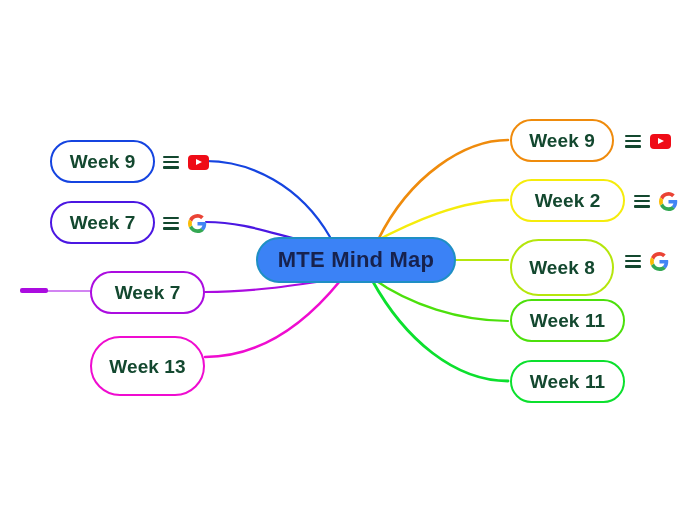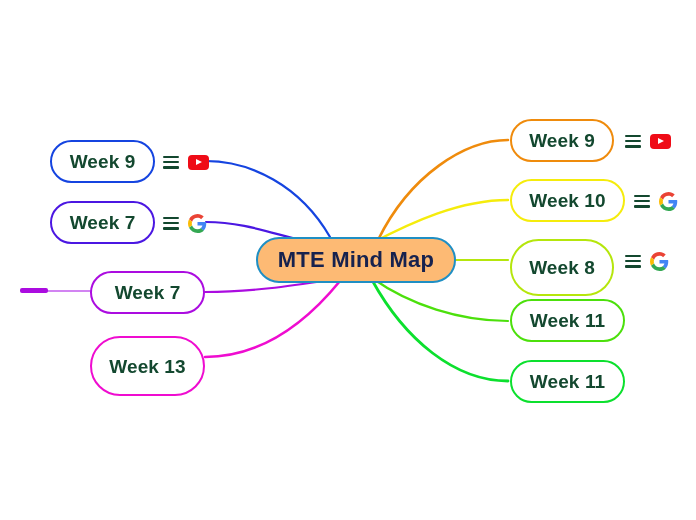--- a/index.html
+++ b/index.html
@@ -38,21 +38,21 @@
     display: flex;
     align-items: center;
     justify-content: center;
     color: #13482f;
     font-weight: bold;
     white-space: nowrap;
   }
   .node.central {
     border-width: 2.5px;
     border-radius: 26px;
-    background: #fdba74;
+    background: #3b82f6;
     color: #17224e;
     font-size: 22px;
     letter-spacing: 0.2px;
   }
   .node.branch {
     font-size: 19px;
     letter-spacing: 0.1px;
   }
   .node-label {
     display: block;
@@ -179,21 +179,21 @@
   <div class="icon-group" style="left:625px; top:131px;">
     <span class="hamburger-icon">
       <i></i>
         <i></i>
         <i></i>
     </span>
     <span class="yt-icon"></span>
   </div>
 
   <div class="node branch" style="left:510px; top:179px; width:115px; height:43px; border-color:#f5ec0c;">
-    <span class="node-label">Week 10</span>
+    <span class="node-label">Week 2</span>
   </div>
   <div class="icon-group" style="left:634px; top:191px;">
     <span class="hamburger-icon">
       <i></i>
         <i></i>
         <i></i>
     </span>
     <svg class="g-icon" viewBox="0 0 48 48">
       <path fill="#EA4335" d="M24 9.5c3.5 0 6.6 1.2 9 3.6l6.7-6.7C35.6 2.6 30.2 0 24 0 14.6 0 6.5 5.4 2.6 13.2l7.8 6.1C12.3 13.5 17.7 9.5 24 9.5z"></path>
       <path fill="#4285F4" d="M46.1 24.6c0-1.6-.1-3.2-.4-4.6H24v9.1h12.4c-.5 2.9-2.2 5.3-4.7 7l7.6 5.9c4.4-4.1 6.8-10.1 6.8-17.4z"></path>

